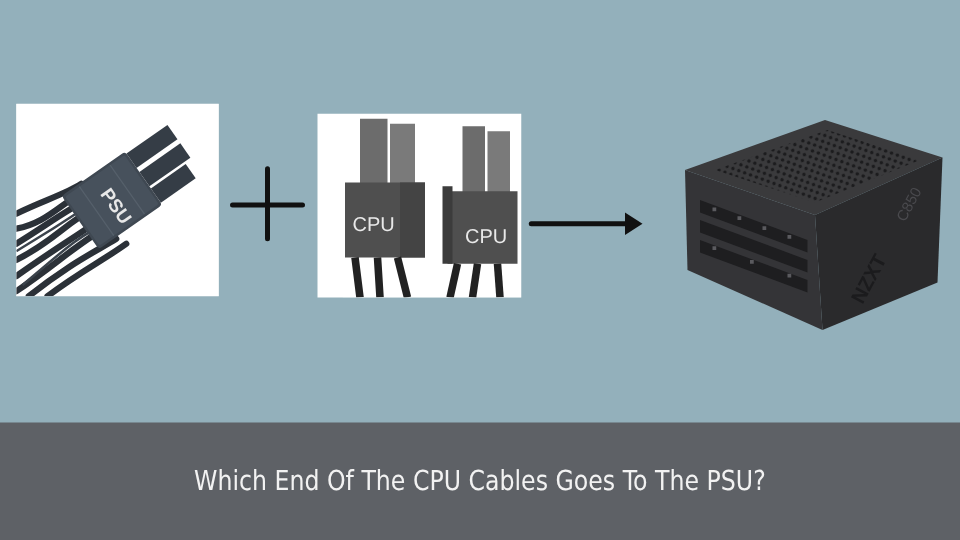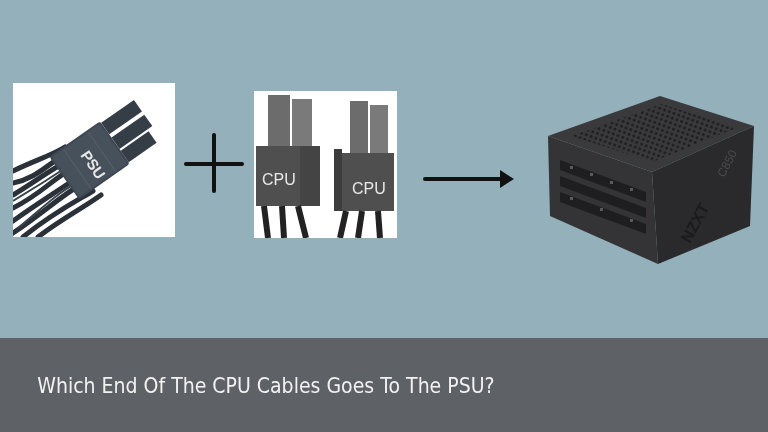--- a/index.html
+++ b/index.html
@@ -1,25 +1,25 @@
 <!DOCTYPE html>
 <html><head>
 <meta charset="utf-8">
 <style>
   html, body { margin: 0; padding: 0; }
   body { width: 768px; height: 432px; overflow: hidden; position: relative; background: #93b0bb; font-family: "DejaVu Sans", sans-serif; }
   .stage { position: absolute; left: 0; top: 0; width: 768px; height: 338px; background: #93b0bb; }
   .panel { position: absolute; background: #ffffff; overflow: hidden; }
   #psu-panel { left: 13px; top: 83px; width: 162px; height: 154px; }
-  #cpu-panel { left: 254px; top: 91px; width: 143px; height: 147px; }
+  #cpu-panel { left: 254px; top: 91px; width: 143px; height: 147px; padding-left: 20px; }
   .plus-h { position: absolute; left: 184px; top: 162px; width: 60px; height: 4px; background: #111; border-radius: 2px; }
   .plus-v { position: absolute; left: 212px; top: 133px; width: 4px; height: 60px; background: #111; border-radius: 2px; }
   .arrow-line { position: absolute; left: 423px; top: 177px; width: 80px; height: 4px; background: #111; border-radius: 2px; }
   .arrow-head { position: absolute; left: 500px; top: 170px; width: 0; height: 0; border-top: 9px solid transparent; border-bottom: 9px solid transparent; border-left: 14px solid #111; }
-  .banner { position: absolute; left: 0; top: 338px; width: 768px; height: 94px; background: #5e6166; display: flex; align-items: center; justify-content: flex-start; }
+  .banner { position: absolute; left: 0; top: 338px; width: 768px; height: 94px; background: #5e6166; display: flex; align-items: center; justify-content: center; }
   .banner-title { color: #f2f2f2; font-size: 22px; font-family: "DejaVu Sans", sans-serif; letter-spacing: 0px; transform: scaleX(0.86); white-space: nowrap; }
   .label-text { font-family: "Liberation Sans", sans-serif; fill: #e8e8e8; }
 </style>
 </head>
 <body>
 
 <div class="stage">
 
   <div class="panel" id="psu-panel">
     <svg width="162" height="154" viewBox="0 0 162 154">

